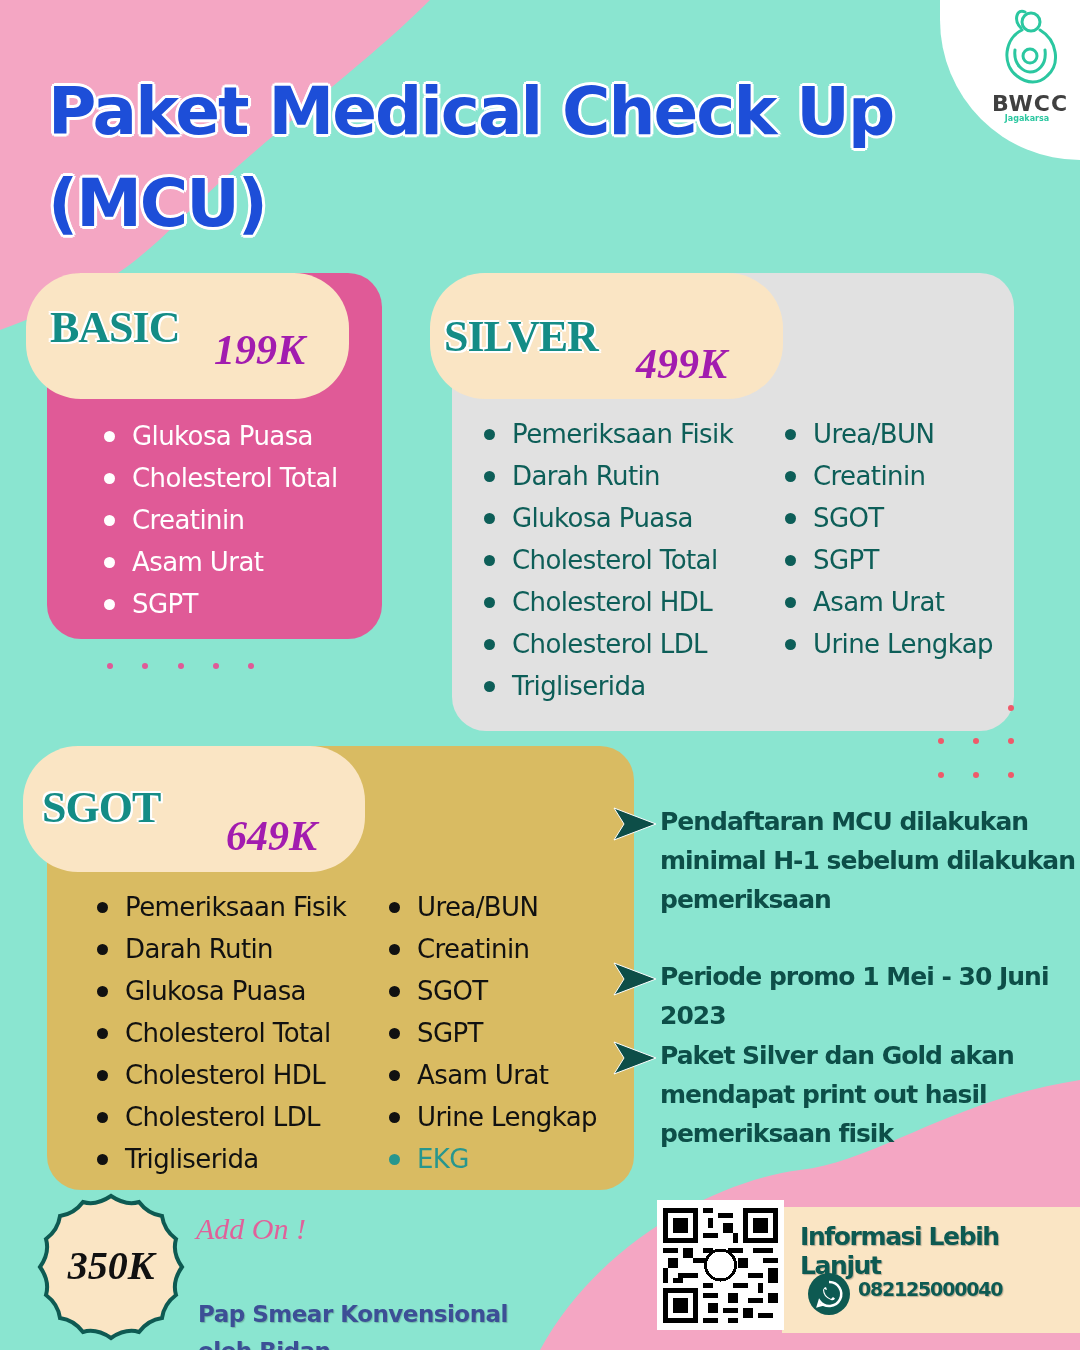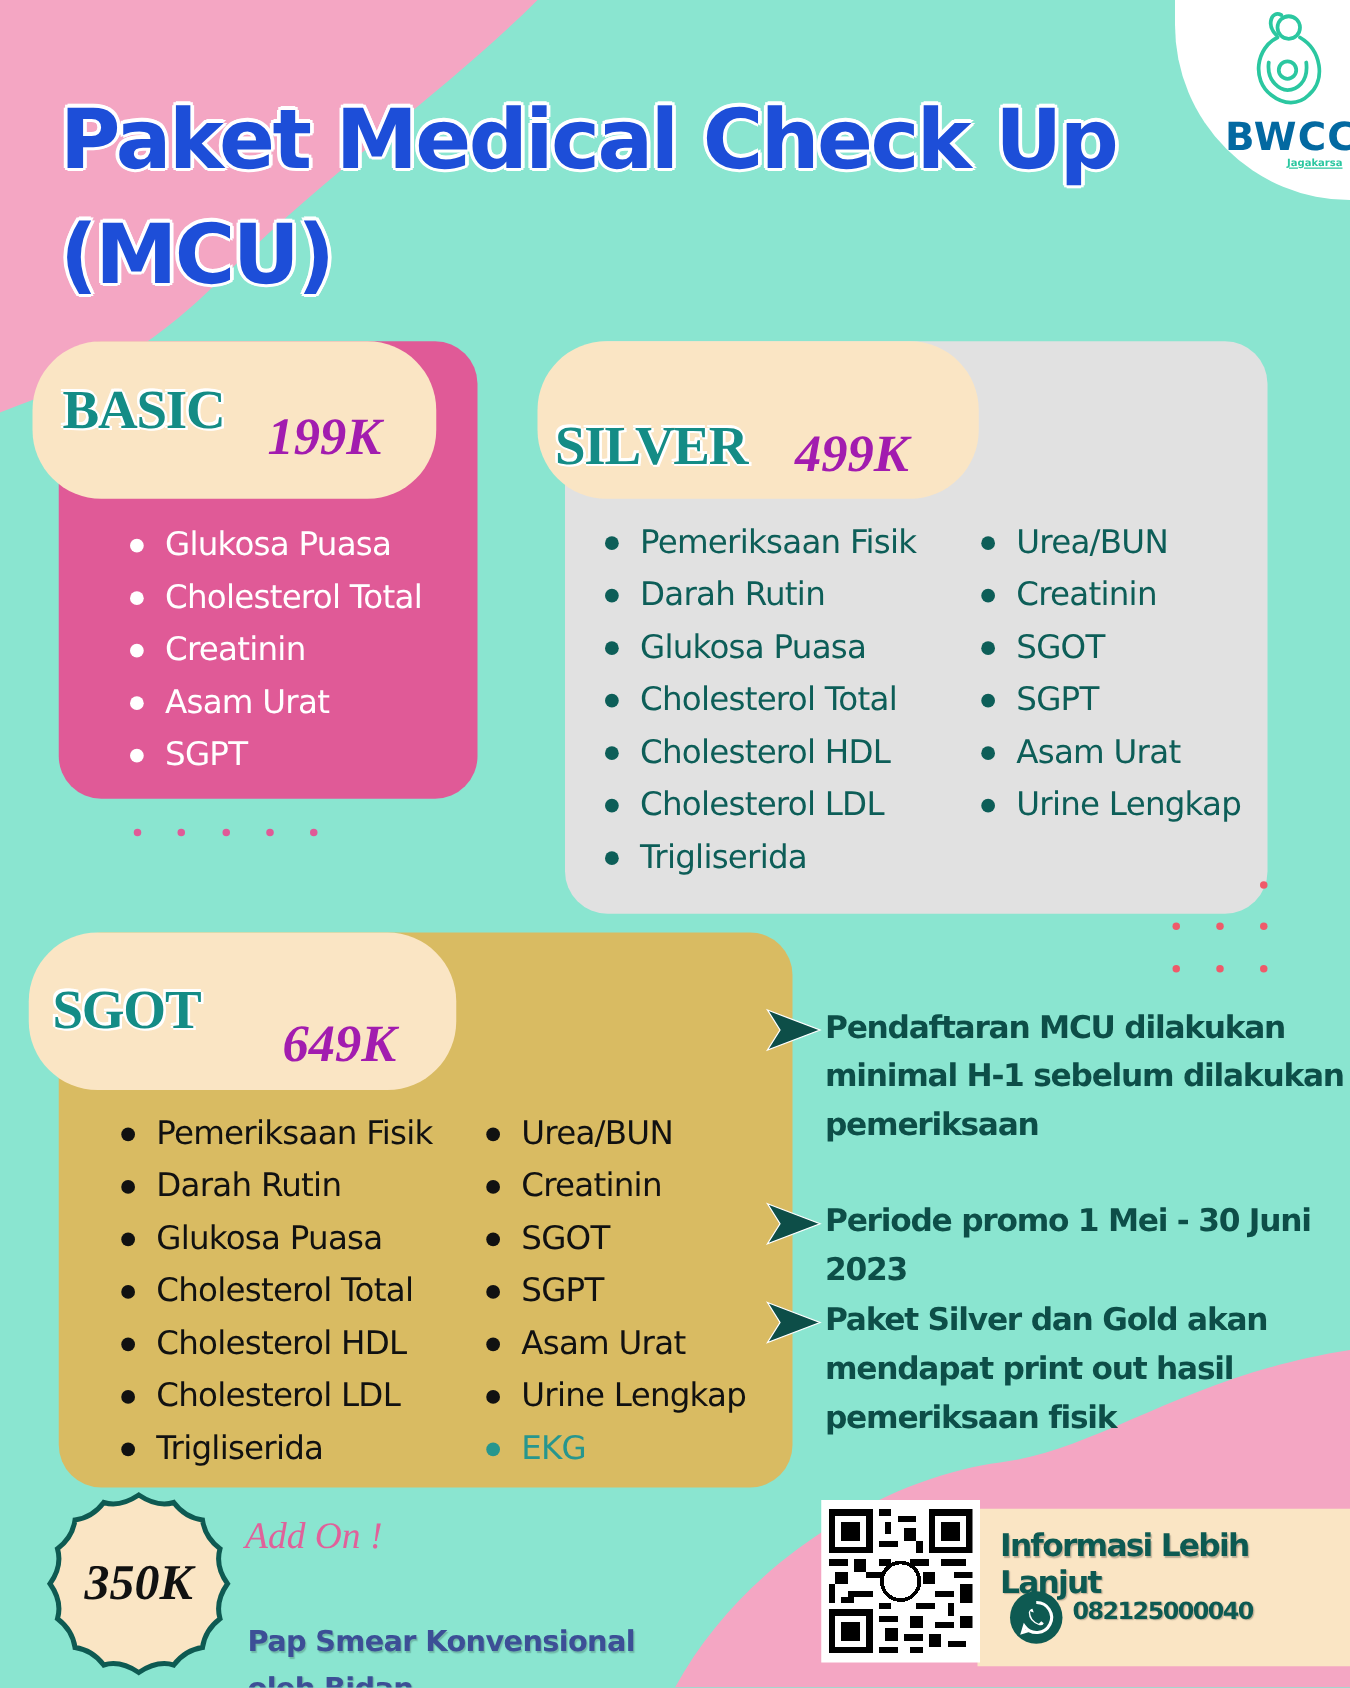--- a/index.html
+++ b/index.html
@@ -10,22 +10,22 @@
   .bg-pink-top {
     position: absolute; left: 0; top: 0; width: 1080px; height: 1350px;
   }
   .logo-corner {
     position: absolute; right: -60px; top: -80px; width: 200px; height: 240px;
     background: #ffffff; border-radius: 0 0 0 140px;
   }
   .logo {
     position: absolute; left: 980px; top: 4px; width: 100px; height: 130px; text-align: center;
   }
-  .logo-name { font-family: "DejaVu Sans", sans-serif; font-weight: bold; color: #0369a1; font-size: 31px; letter-spacing: 1px; margin-top: -4px; }
-  .logo-sub { font-family: "DejaVu Sans", sans-serif; font-weight: bold; color: #2bc7a0; font-size: 8px; text-align: right; padding-right: 6px; margin-top: -2px; text-decoration: underline; }
+  .logo-name { font-family: "DejaVu Sans", sans-serif; font-weight: bold; color: #404040; font-size: 22px; letter-spacing: 1px; margin-top: -4px; }
+  .logo-sub { font-family: "DejaVu Sans", sans-serif; font-weight: bold; color: #2bc7a0; font-size: 8px; padding-right: 6px; margin-top: -2px; }
 
   .title {
     position: absolute; left: 48px; top: 72px; width: 860px;
     font-family: "DejaVu Sans", sans-serif; font-weight: bold; font-size: 66px; line-height: 1.7;
     color: #1d4ed8; letter-spacing: -2px;
     text-shadow: 3px 0 #fff, -3px 0 #fff, 0 3px #fff, 0 -3px #fff, 2px 2px #fff, -2px -2px #fff, 2px -2px #fff, -2px 2px #fff;
   }
   .title .l1 { display: block; line-height: 80px; }
   .title .l2 { display: block; line-height: 80px; margin-top: 12px; }
 
@@ -114,21 +114,21 @@
 <div>
   <span class="dot" style="left:107px;top:663px;background:#e05a97"></span>
   <span class="dot" style="left:142px;top:663px;background:#e05a97"></span>
   <span class="dot" style="left:178px;top:663px;background:#e05a97"></span>
   <span class="dot" style="left:213px;top:663px;background:#e05a97"></span>
   <span class="dot" style="left:248px;top:663px;background:#e05a97"></span>
 </div>
 
 <div class="card silver-card"></div>
 <div class="hdr silver-hdr"></div>
-<div class="pkg-name" style="left:444px;top:331px">SILVER</div>
+<div class="pkg-name" style="left:444px;top:311px">SILVER</div>
 <div class="price" style="left:636px;top:340px">499K</div>
 <ul class="items silver-items" style="left:484px;top:413px">
   <li>Pemeriksaan Fisik</li>
   <li>Darah Rutin</li>
   <li>Glukosa Puasa</li>
   <li>Cholesterol Total</li>
   <li>Cholesterol HDL</li>
   <li>Cholesterol LDL</li>
   <li>Trigliserida</li>
 </ul>

